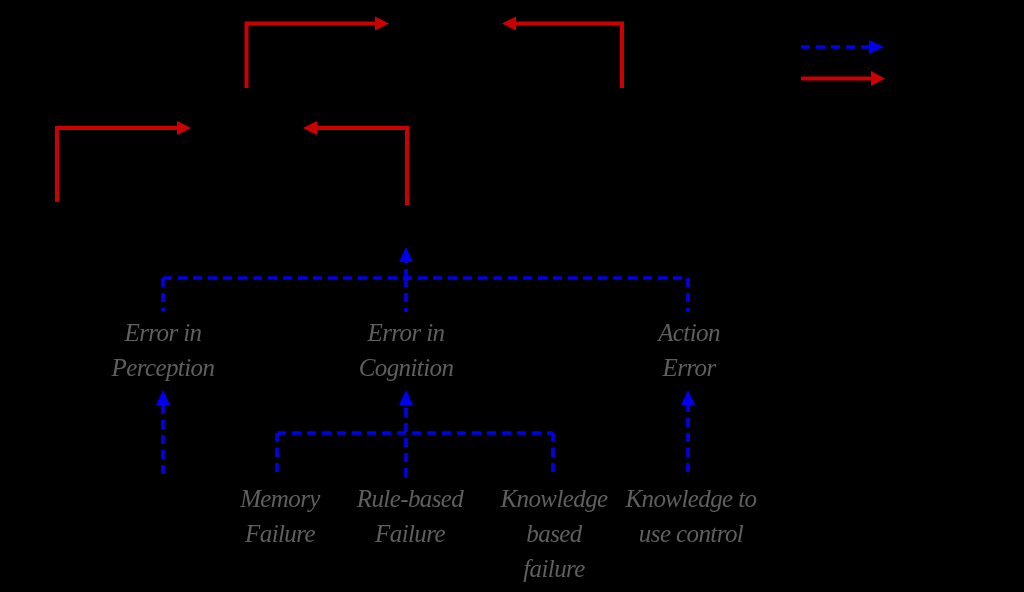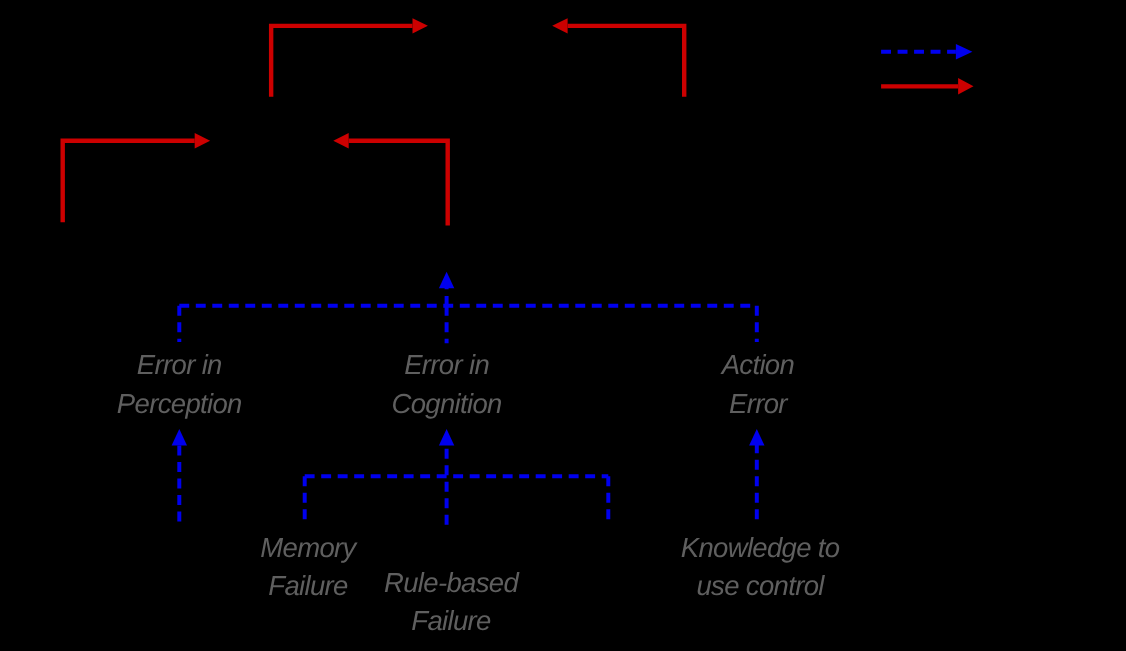--- a/index.html
+++ b/index.html
@@ -7,21 +7,21 @@
     --red:#cc0000;
     --blue:#0000ee;
     --gray:#5f5f5f;
   }
   html,body{margin:0;padding:0;background:var(--bg);}
   #stage{
     position:relative;
     width:1024px;height:592px;
     background:var(--bg);
     overflow:hidden;
-    font-family:Liberation Sans, sans-serif;
+    font-family:Liberation Serif, serif;
   }
   #arrow-layer{position:absolute;left:0;top:0;width:1024px;height:592px;}
   .red-line{stroke:var(--red);stroke-width:4;fill:none;}
   .red-head{fill:var(--red);stroke:none;}
   .blue-line{stroke:var(--blue);stroke-width:3.6;fill:none;stroke-dasharray:9 6;}
   .blue-head{fill:var(--blue);stroke:none;}
   .node{
     position:absolute;
     transform:translateX(-50%);
     color:var(--gray);
@@ -31,21 +31,21 @@
     letter-spacing:-0.6px;
     white-space:pre-line;
     text-align:center;
     width:240px;
   }
   .n-perception{left:163px;top:315px;}
   .n-cognition{left:406px;top:315px;}
   .n-action{left:689px;top:315px;}
   .n-failure-see{left:168px;top:481px;}
   .n-memory{left:280px;top:481px;}
-  .n-rule{left:410px;top:481px;margin-top:32px;}
+  .n-rule{left:410px;top:481px;}
   .n-knowledge{left:554px;top:481px;}
   .n-inability{left:691px;top:481px;}
 </style>
 </head>
 <body>
 
 <div id="stage">
 
   <svg id="arrow-layer" viewBox="0 0 1024 592" xmlns="http://www.w3.org/2000/svg">
 
@@ -110,15 +110,18 @@
 Perception</div>
   <div class="node n-cognition">Error in
 Cognition</div>
   <div class="node n-action">Action
 Error</div>
 
   <div class="node n-memory">Memory
 Failure</div>
   <div class="node n-rule">Rule-based
 Failure</div>
+  <div class="node n-knowledge">Knowledge
+based
+failure</div>
   <div class="node n-inability">Knowledge to
 use control</div>
 </div>
 
 </body></html>

